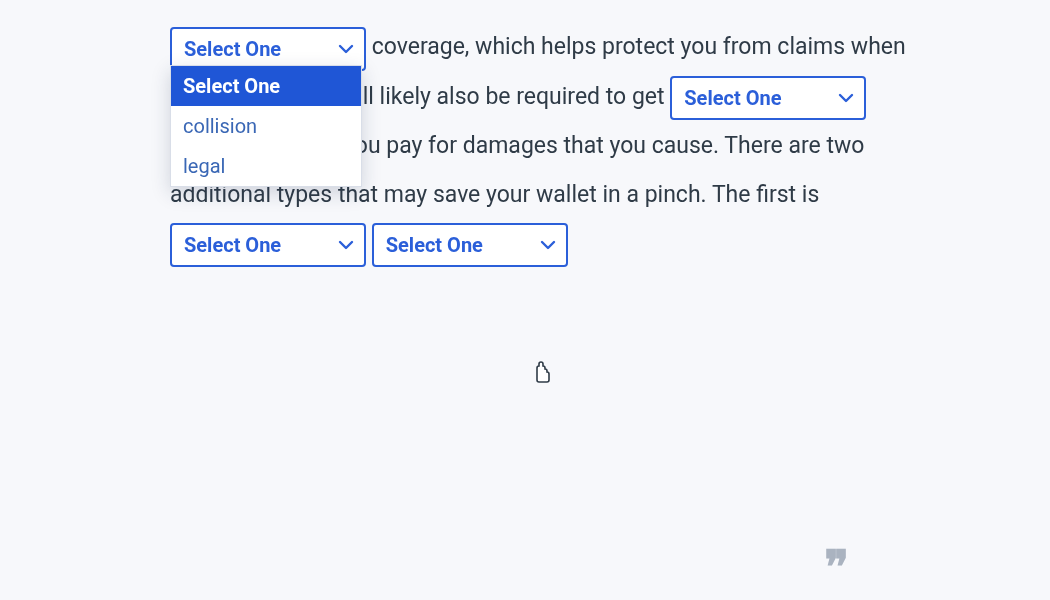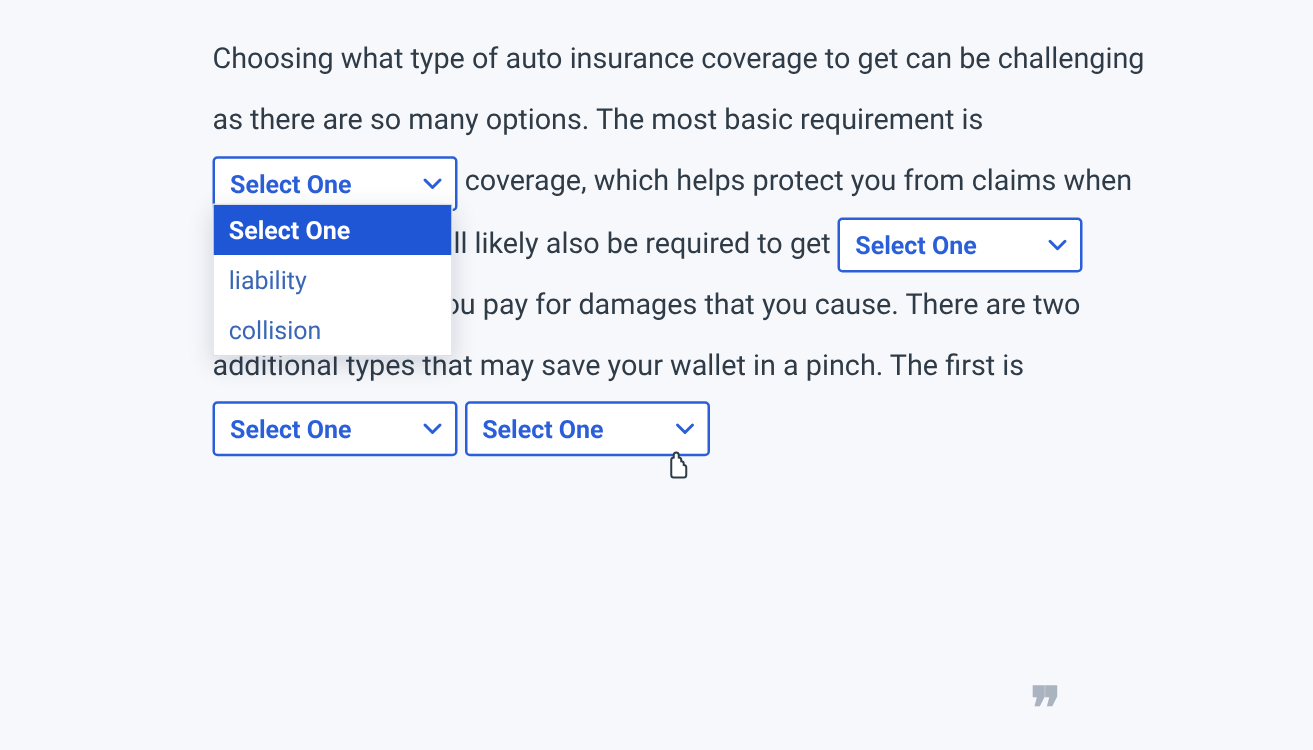--- a/index.html
+++ b/index.html
@@ -78,35 +78,34 @@
     font-size: 46px;
     font-weight: 800;
     letter-spacing: -4px;
     pointer-events: none;
   }
 </style>
 </head>
 <body>
 
 <div class="page">
-  <span>Choosing what type of auto insurance coverage to get can be challenging as there are so many options. The most basic requirement is </span>
 
   <span class="dropdown-wrap">
     <span class="select-box">
       <span>Select One</span>
       <span class="chev">
         <svg width="16" height="16" viewBox="0 0 16 16">
             <path d="M2 5 L8 11 L14 5" fill="none" stroke="#2b5fd9" stroke-width="2.4" stroke-linecap="round" stroke-linejoin="round"></path>
           </svg>
       </span>
     </span>
     <div class="dropdown-menu">
       <div class="opt selected">Select One</div>
-      <div class="opt">liability</div>
       <div class="opt">collision</div>
+      <div class="opt">legal</div>
     </div>
   </span>
 
   <span> coverage, which helps protect you from claims when you're at fault. You'll likely also be required to get </span>
 
   <span class="select-box">
     <span>Select One</span>
     <span class="chev">
       <svg width="16" height="16" viewBox="0 0 16 16">
           <path d="M2 5 L8 11 L14 5" fill="none" stroke="#2b5fd9" stroke-width="2.4" stroke-linecap="round" stroke-linejoin="round"></path>

